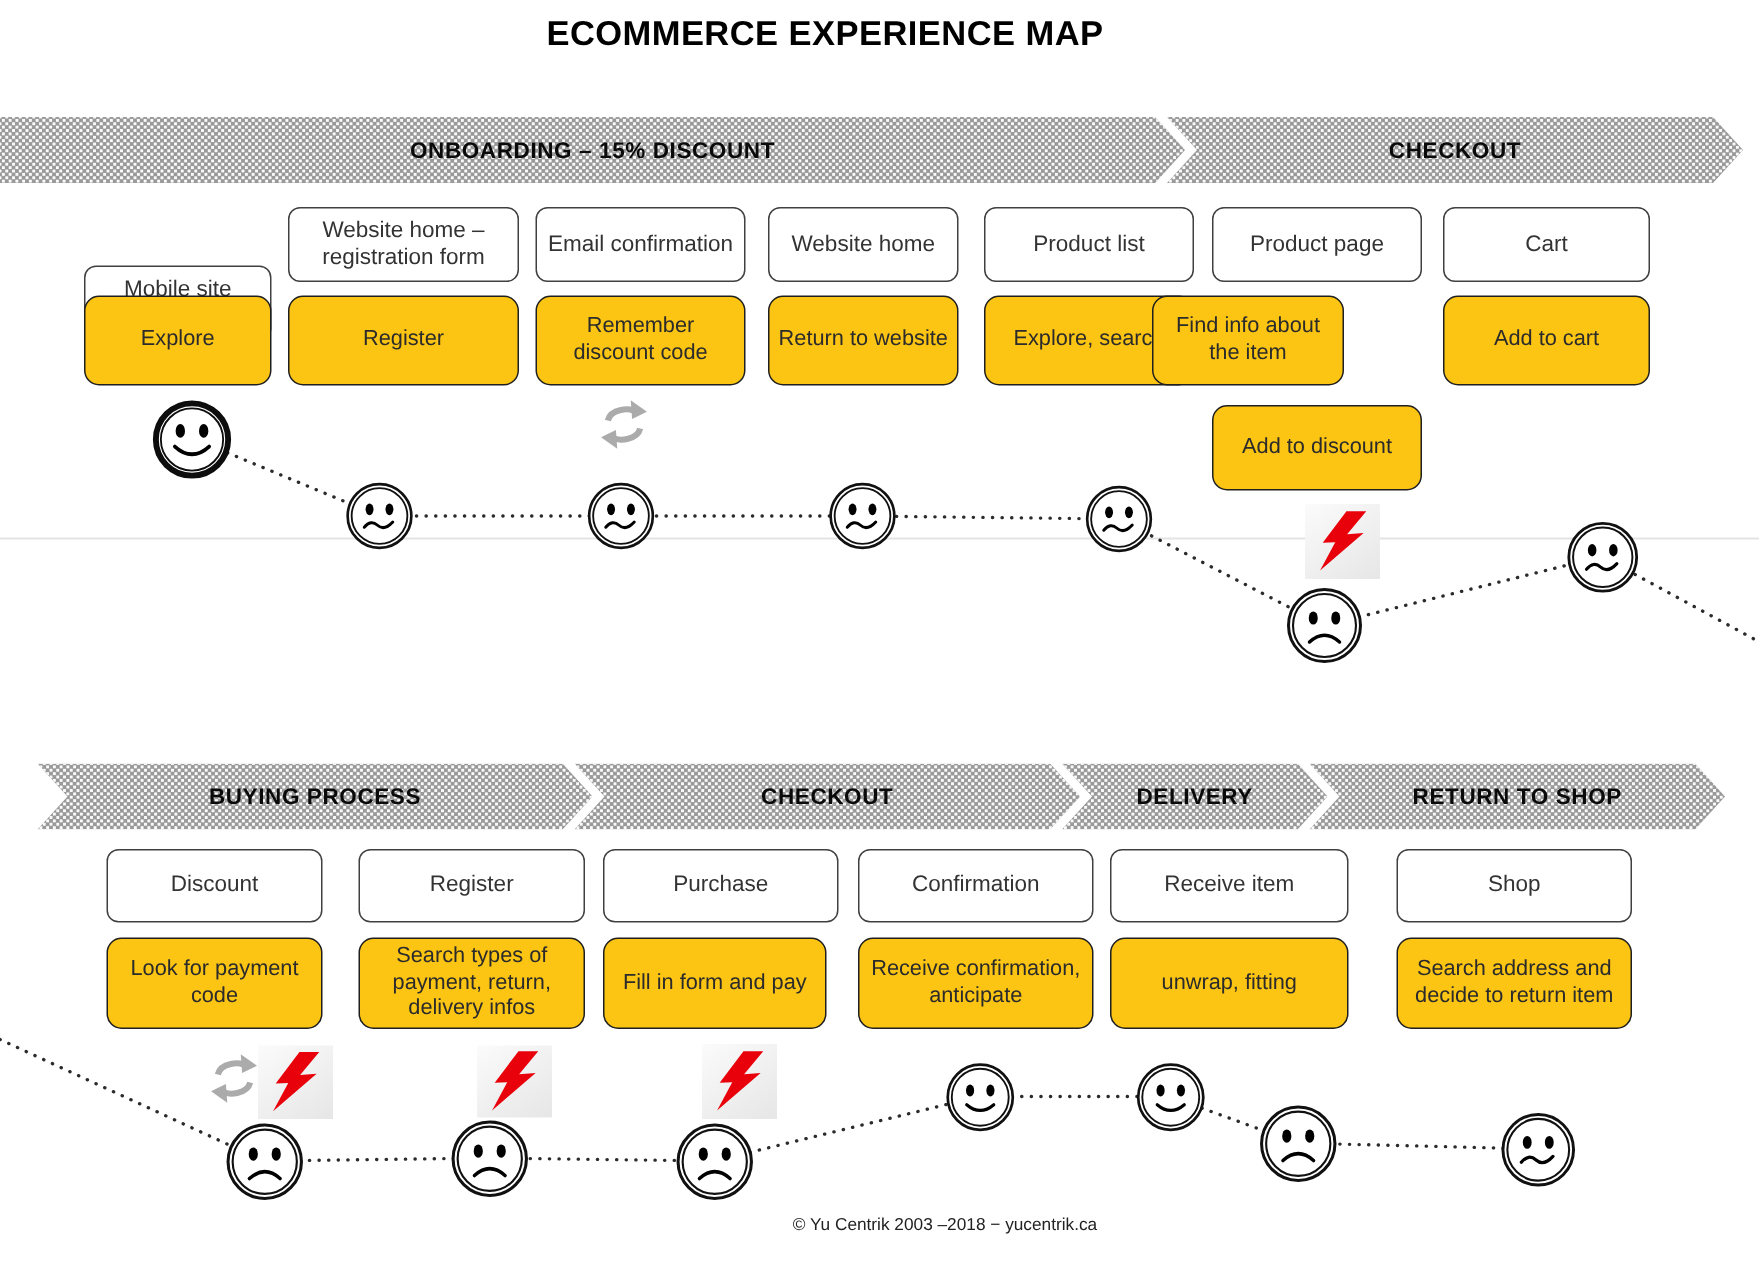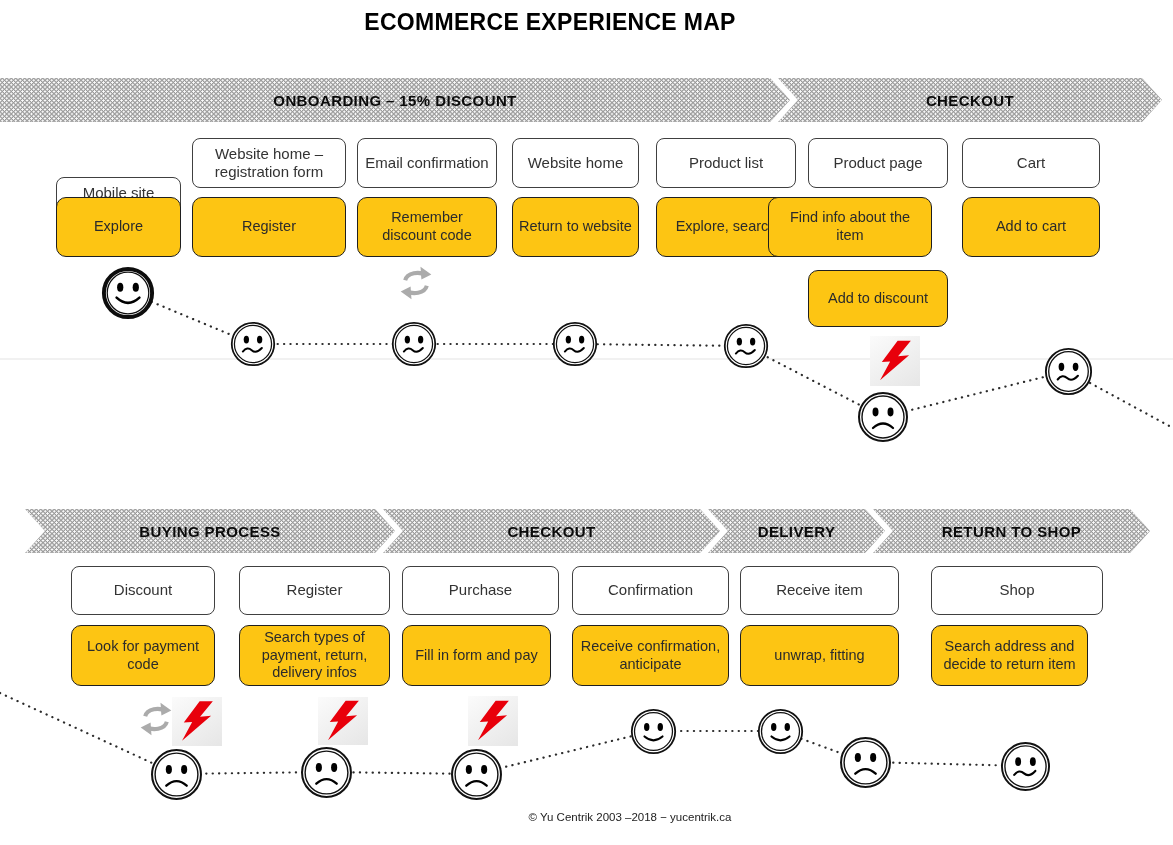--- a/index.html
+++ b/index.html
@@ -134,21 +134,21 @@
     </div>
   <div class="box-yellow" style="left:357px;top:197px;width:140px;">
       <span>Remember discount code</span>
     </div>
   <div class="box-yellow" style="left:512px;top:197px;width:127px;">
       <span>Return to website</span>
     </div>
   <div class="box-yellow" style="left:656px;top:197px;width:140px;">
       <span>Explore, search</span>
     </div>
-  <div class="box-yellow" style="left:768px;top:197px;width:164px;justify-content:flex-end;">
+  <div class="box-yellow" style="left:768px;top:197px;width:128px;justify-content:flex-end;">
       <span>Find info about the item</span>
     </div>
   <div class="box-yellow" style="left:962px;top:197px;width:138px;">
       <span>Add to cart</span>
     </div>
   <div class="box-yellow" style="left:808px;top:270px;width:140px;height:57px;">
       <span>Add to discount</span>
     </div>
 
   <svg class="overlay" width="1173" height="845">
@@ -209,21 +209,21 @@
     </div>
   <div class="box-white r2w" style="left:402px;top:566px;width:157px;">
       <span>Purchase</span>
     </div>
   <div class="box-white r2w" style="left:572px;top:566px;width:157px;">
       <span>Confirmation</span>
     </div>
   <div class="box-white r2w" style="left:740px;top:566px;width:159px;">
       <span>Receive item</span>
     </div>
-  <div class="box-white r2w" style="left:931px;top:566px;width:172px;">
+  <div class="box-white r2w" style="left:931px;top:566px;width:157px;">
       <span>Shop</span>
     </div>
 
   <div class="box-yellow r2y" style="left:71px;top:625px;width:144px;">
       <span>Look for payment code</span>
     </div>
   <div class="box-yellow r2y" style="left:239px;top:625px;width:151px;">
       <span>Search types of payment, return, delivery infos</span>
     </div>
   <div class="box-yellow r2y" style="left:402px;top:625px;width:149px;">

